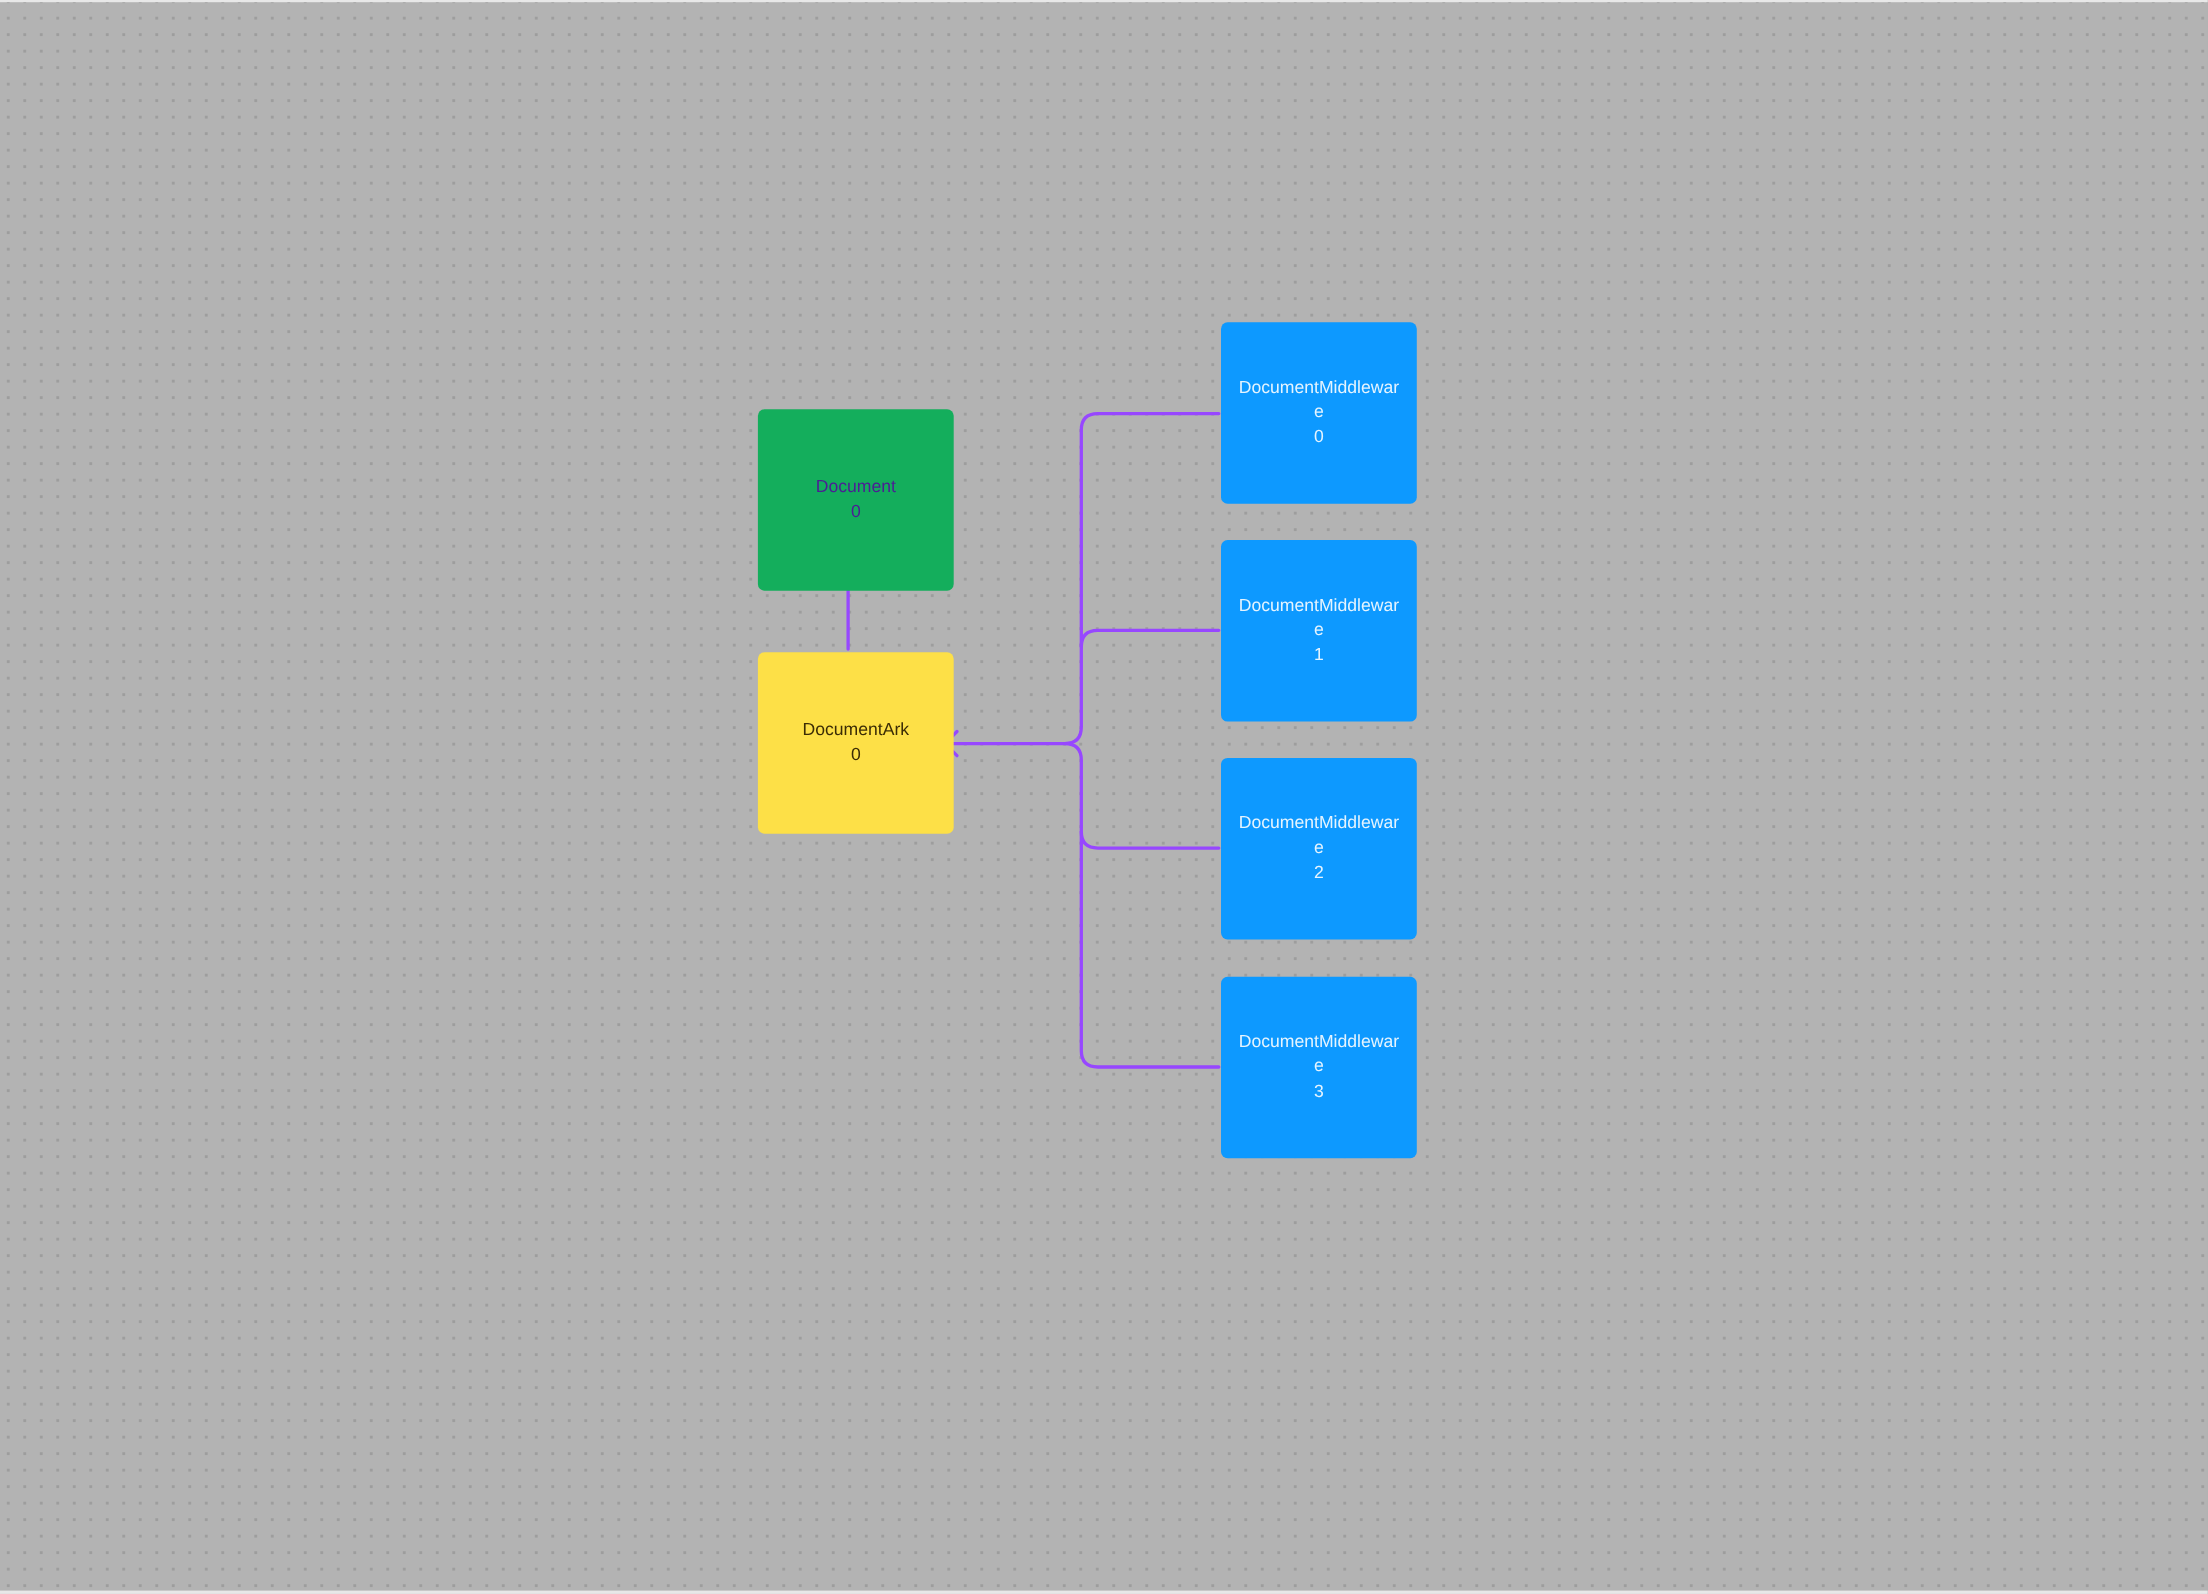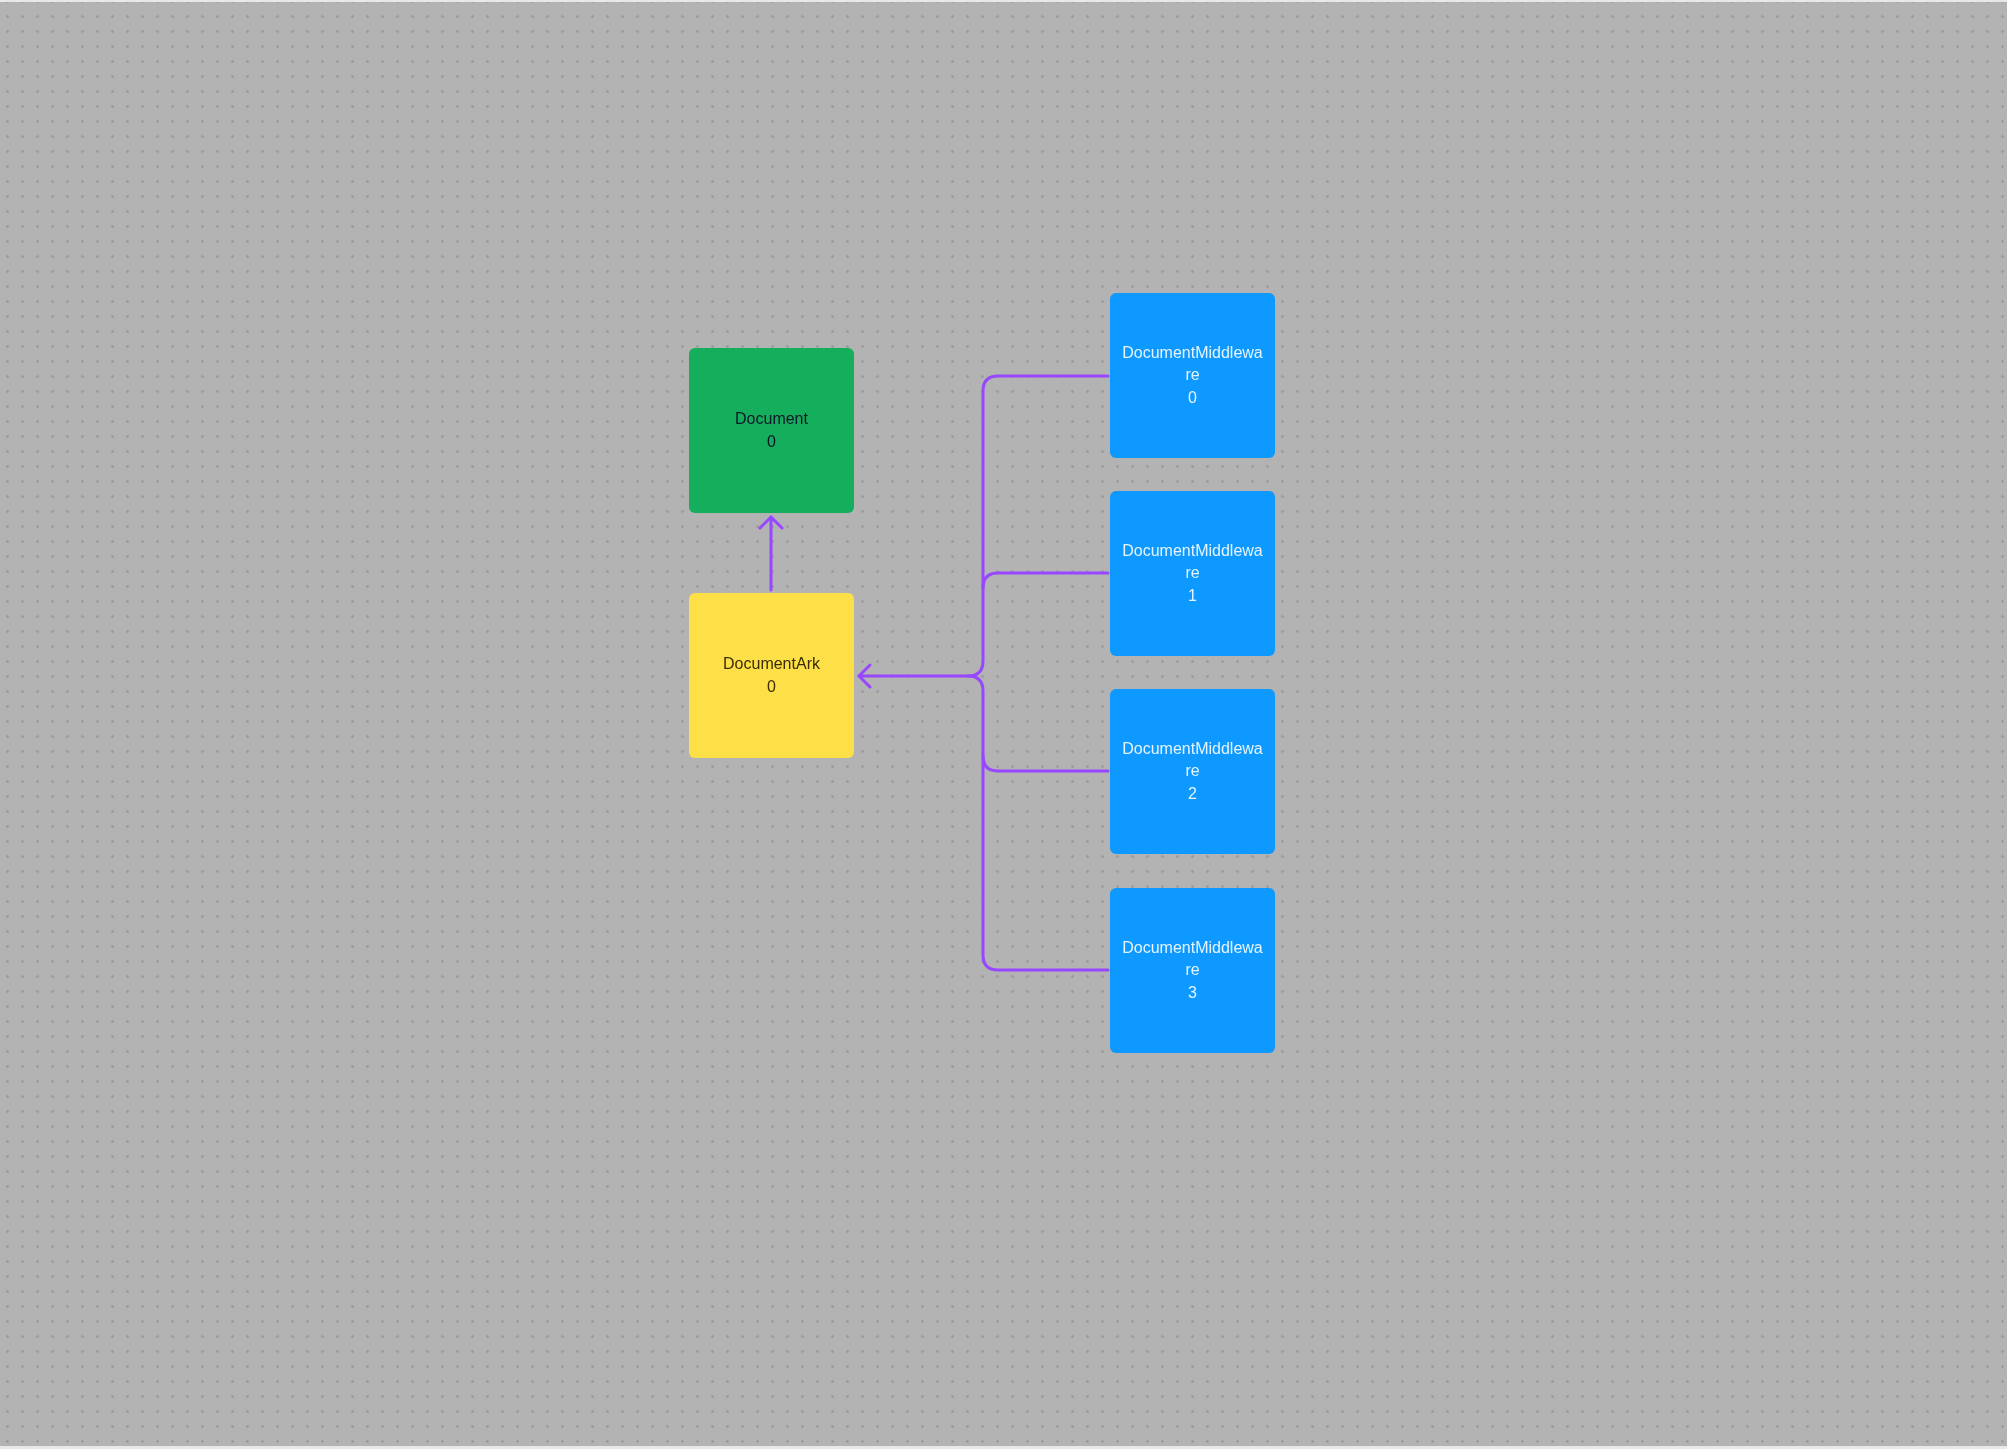--- a/index.html
+++ b/index.html
@@ -8,27 +8,27 @@
     background-color: #b3b3b3;
     background-image: radial-gradient(circle, #9d9d9d 1.2px, transparent 1.6px);
     background-size: 15px 15px;
     background-position: 0px -6px;
     font-family: "Liberation Sans", "DejaVu Sans", sans-serif;
   }
   .edge-top { position: absolute; left: 0; top: 0; width: 2007px; height: 2px; background: #e8e8e8; }
   .edge-bottom { position: absolute; left: 0; bottom: 0; width: 2007px; height: 3px; background: #e8e8e8; }
   .canvas { position: absolute; left: 0; top: 0; width: 2007px; height: 1449px; }
   .node {
-    position: absolute; width: 165px; height: 165px; border-radius: 6px;
+    position: absolute; width: 178px; height: 165px; border-radius: 6px;
     display: flex; align-items: center; justify-content: center;
     text-align: center; box-sizing: border-box; padding: 0 12px;
     font-size: 16px; line-height: 22.5px;
   }
   .node .label { display: block; word-break: break-all; }
-  .node-green { background: #14ae5c; color: #0f172a; }
+  .node-green { background: #14ae5c; color: #4c1d95; margin-top: 24px; }
   .node-yellow { background: #fde047; color: #3b2c05; }
   .node-blue { background: #0d99ff; color: #e5f4ff; }
   svg.connectors { position: absolute; left: 0; top: 0; pointer-events: none; }
   svg.connectors path { fill: none; stroke: #9747ff; stroke-width: 3; stroke-linecap: round; stroke-linejoin: round; }
 </style>
 </head>
 <body>
 
 <div class="edge-top"></div>
 

